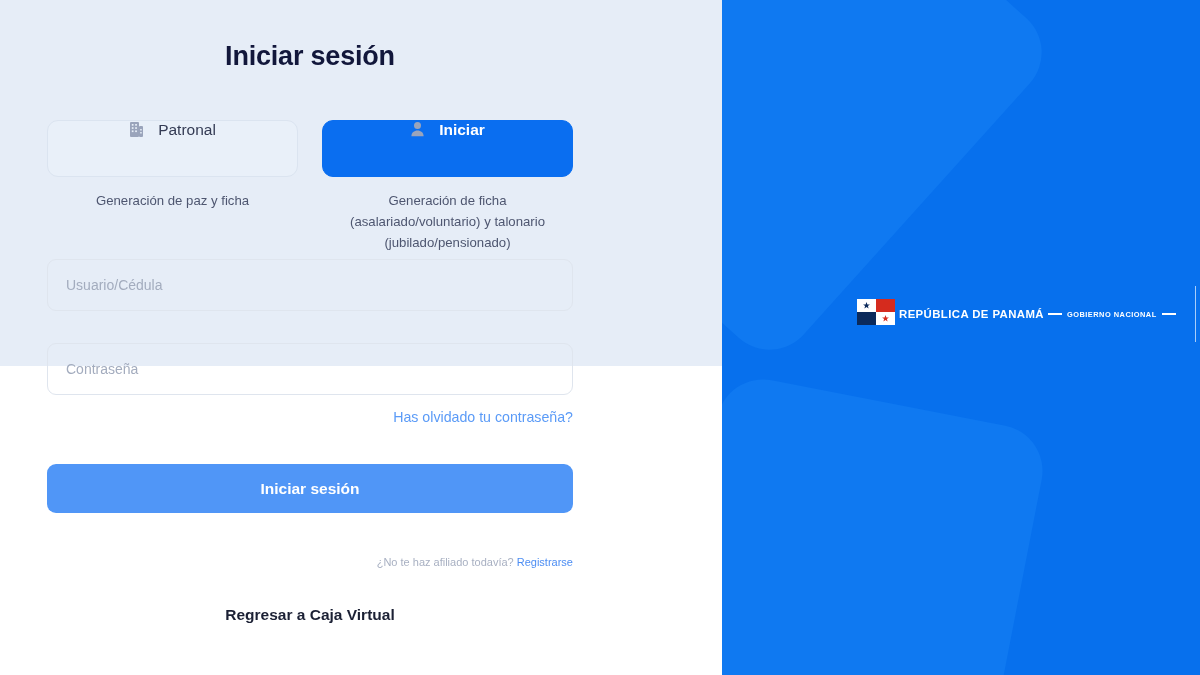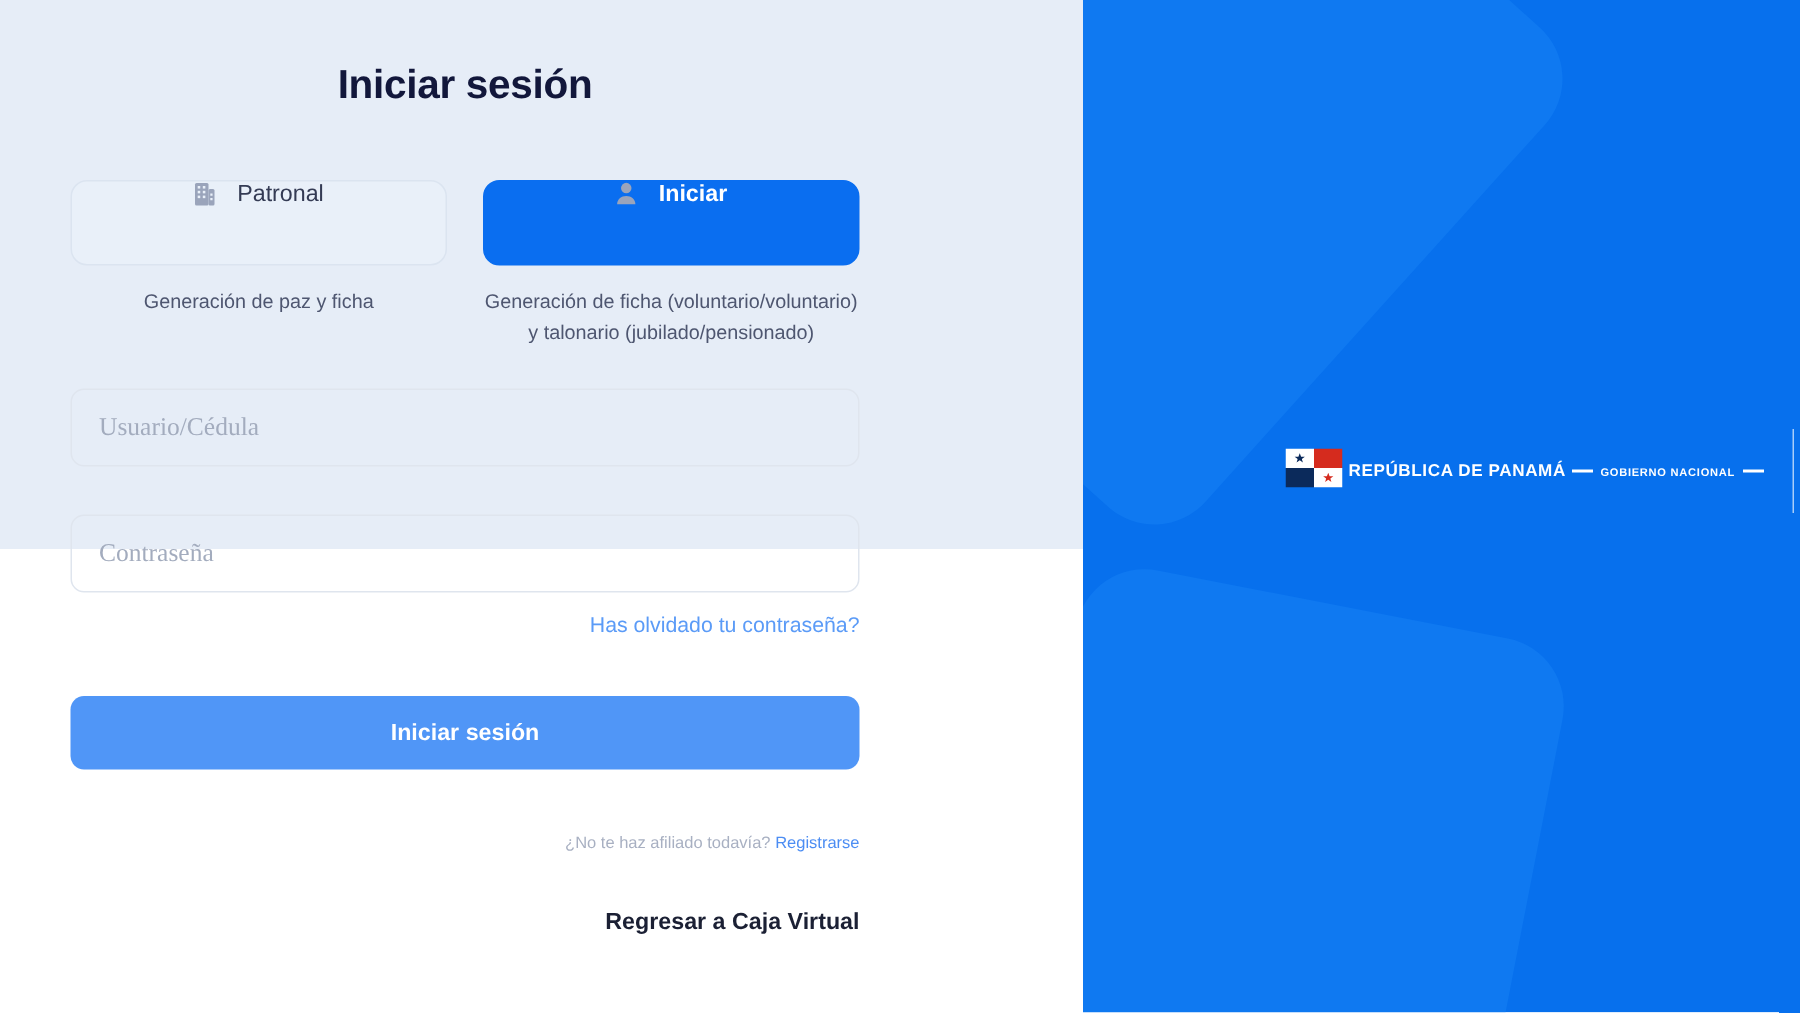--- a/index.html
+++ b/index.html
@@ -110,22 +110,22 @@
   
   .field {
     position: absolute;
     left: 0;
     width: 526px;
     height: 52px;
     border-radius: 9px;
     border: 1px solid #dfe5ee;
     background: transparent;
     padding: 0 18px;
-    font-size: 17px;
-    font-family: Liberation Serif, serif;
+    font-size: 14px;
+    font-family: Liberation Sans, sans-serif;
     color: #b91c1c;
     outline: none;
   }
   .field::placeholder { color: #a3acbe; }
   #field-user { top: 259px; }
   #field-pass { top: 343px; }
 
   .forgot-link {
     position: absolute;
     top: 409px;
@@ -167,21 +167,21 @@
     color: #4c8df3;
     text-decoration: none;
     cursor: pointer;
   }
 
   .back-link {
     position: absolute;
     top: 606px;
     left: 0;
     width: 526px;
-    text-align: right;
+    text-align: center;
     font-size: 15.5px;
     font-weight: bold;
     color: #1b2034;
     text-decoration: none;
     cursor: pointer;
   }
 
   
   .right-pane {
     position: absolute;
@@ -297,21 +297,21 @@
               <circle cx="7.5" cy="4.4" r="3.5" fill="#9aa4bb"></circle>
               <path d="M1.4 15.2c0-3.4 2.7-5.6 6.1-5.6s6.1 2.2 6.1 5.6z" fill="#9aa4bb"></path>
             </svg>
           </span>
           <span>Iniciar</span>
         </div>
       </div>
 
       <div class="tab-captions">
         <div class="tab-caption">Generación de paz y ficha</div>
-        <div class="tab-caption">Generación de ficha (voluntario/voluntario) y talonario (jubilado/pensionado)</div>
+        <div class="tab-caption">Generación de ficha (asalariado/voluntario) y talonario (jubilado/pensionado)</div>
       </div>
 
       <input class="field" id="field-user" type="text" placeholder="Usuario/Cédula" style="">
 
       <input class="field" id="field-pass" type="password" placeholder="Contraseña" style="">
 
       <a class="forgot-link" href="#">Has olvidado tu contraseña?</a>
 
       <button class="submit-btn">Iniciar sesión</button>
 

